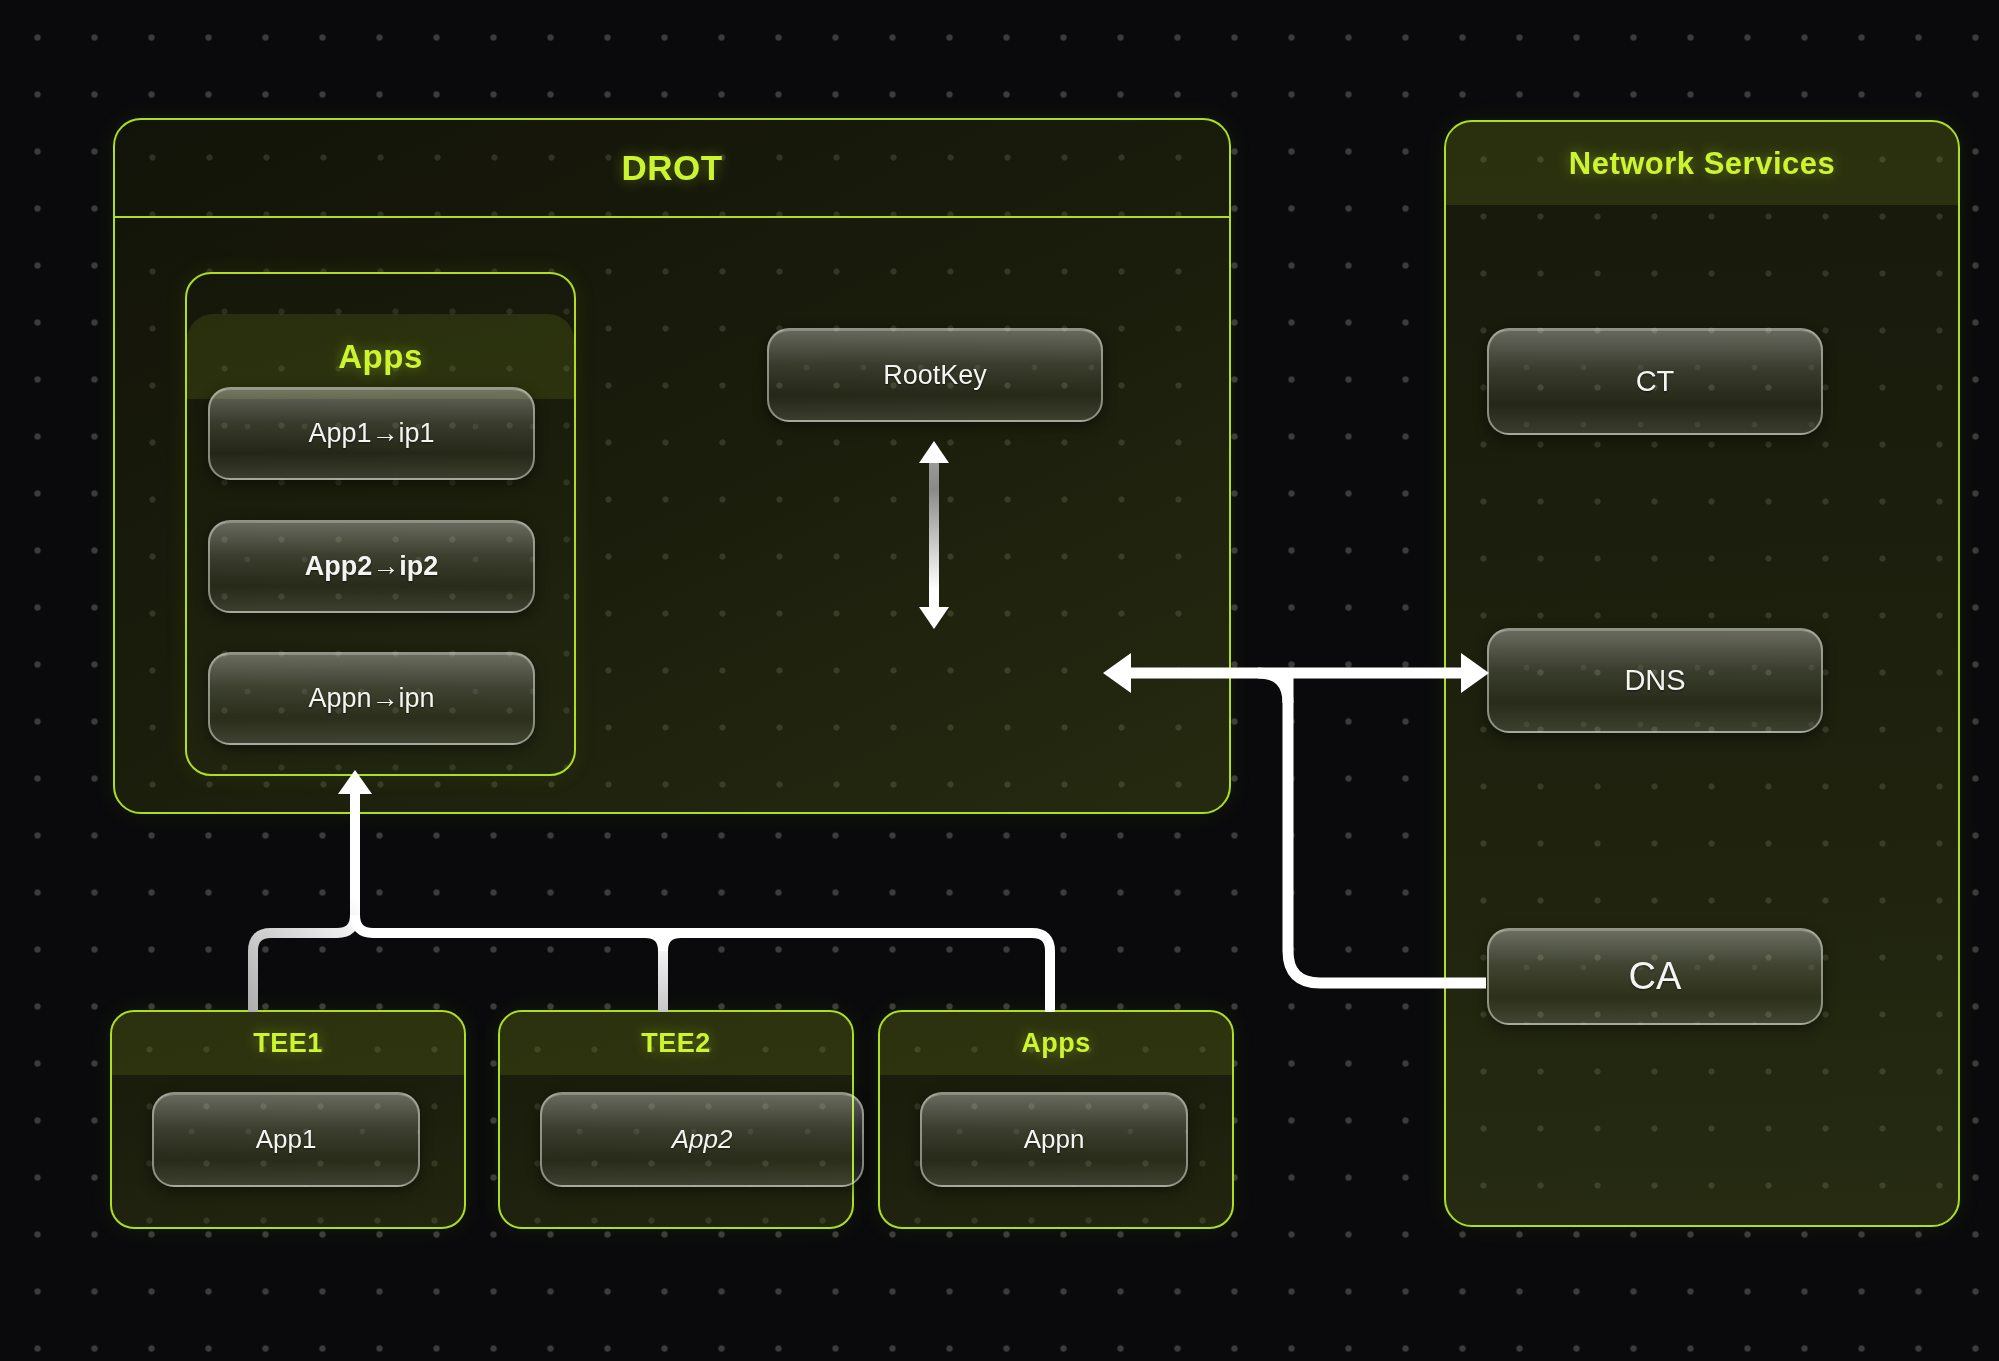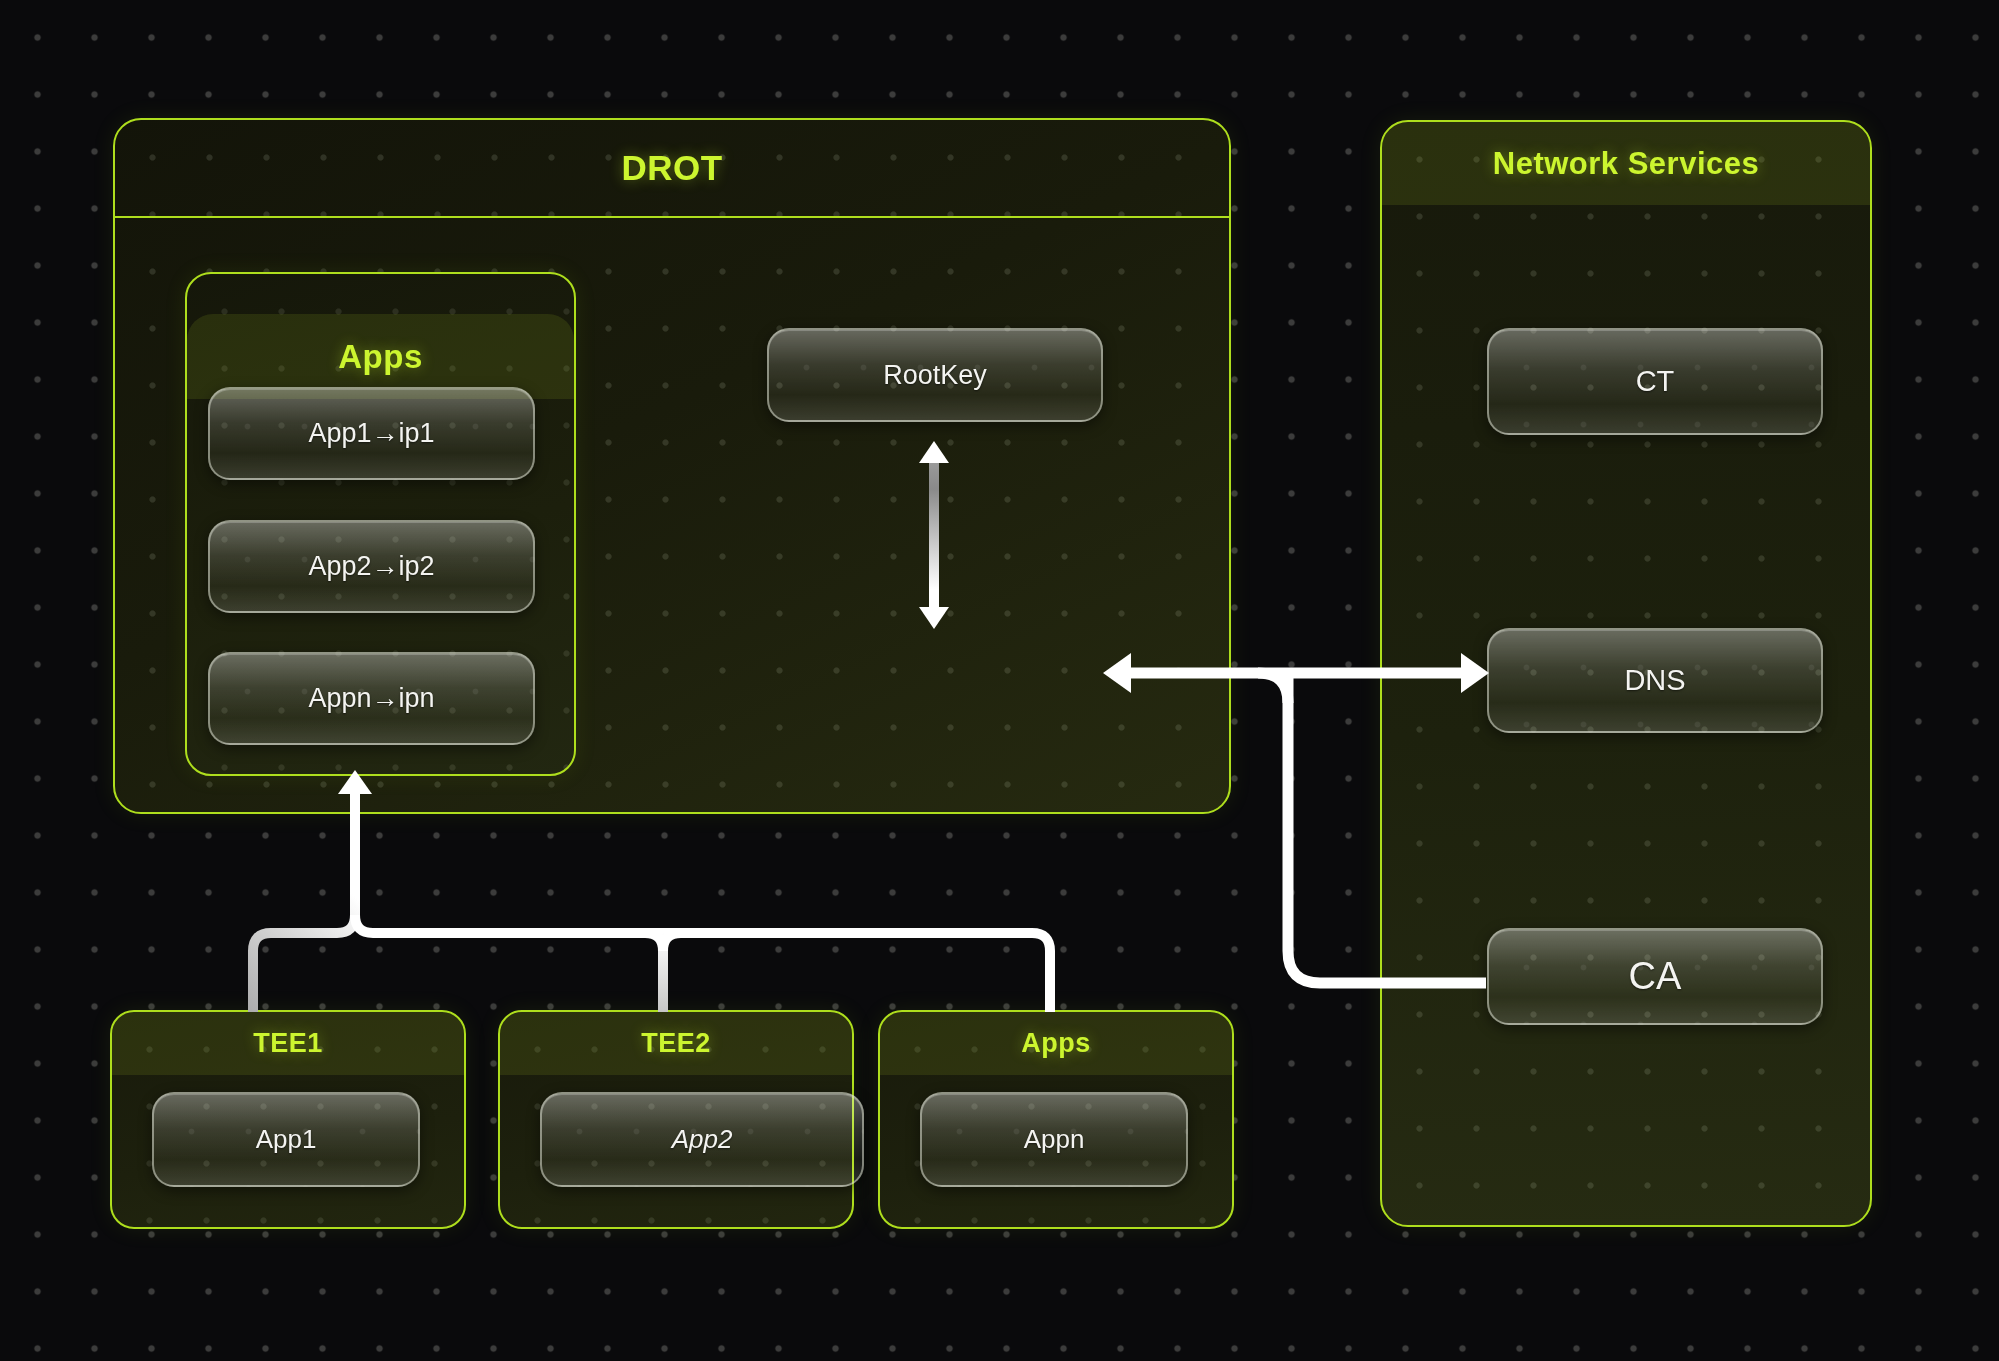--- a/index.html
+++ b/index.html
@@ -54,33 +54,33 @@
 
   <div class="panel" style="left:185px;top:272px;width:387px;height:500px;border-radius:26px;
               background-image:radial-gradient(rgba(235,245,215,0.10) 2.6px, transparent 3.6px),linear-gradient(165deg,#15170a 0%,#1c1f0c 55%,#222711 100%);">
     <div class="panel-header hdr-tint" style="height:85px;margin-top:40px;">
       <span class="accent-title" style="font-size:33px;">Apps</span>
     </div>
   </div>
   <div class="glass" style="left:208px;top:387px;width:327px;height:93px;">
     <span>App1→ip1</span>
   </div>
-  <div class="glass" style="left:208px;top:520px;width:327px;height:93px;">
+  <div class="glass" style="left:208px;top:520px;width:327px;height:93px;font-weight:bold;">
     <span>App2→ip2</span>
   </div>
   <div class="glass" style="left:208px;top:652px;width:327px;height:93px;">
     <span>Appn→ipn</span>
   </div>
 
   <div class="glass" style="left:767px;top:328px;width:336px;height:94px;">
     <span>RootKey</span>
   </div>
 
-  <div class="panel" style="left:1380px;top:120px;width:488px;height:1103px;
-              background-image:radial-gradient(rgba(235,245,215,0.13) 2.6px, transparent 3.6px),linear-gradient(178deg,#17190b 0%,#1d210d 55%,#262b12 100%);">
+  <div class="panel" style="left:1444px;top:120px;width:488px;height:1103px;
+              background-image:radial-gradient(rgba(235,245,215,0.13) 2.6px, transparent 3.6px),linear-gradient(178deg,#17190b 0%,#1d210d 55%,#262b12 100%);padding-left:24px;">
     <div class="panel-header hdr-tint" style="height:83px;">
       <span class="accent-title" style="font-size:31px;">Network Services</span>
     </div>
   </div>
   <div class="glass" style="left:1487px;top:328px;width:336px;height:107px;font-size:29px;">
     <span>CT</span>
   </div>
   <div class="glass" style="left:1487px;top:628px;width:336px;height:105px;font-size:29px;">
     <span>DNS</span>
   </div>

